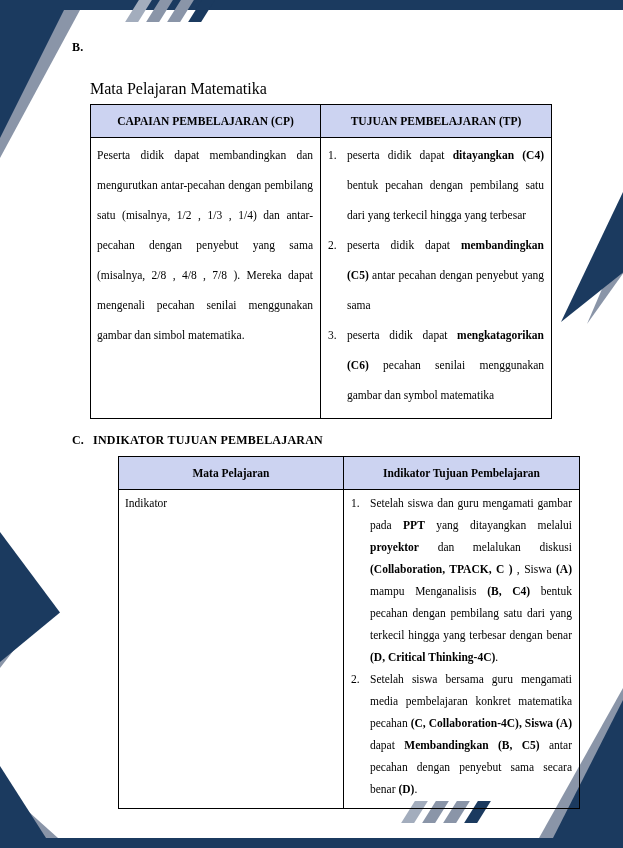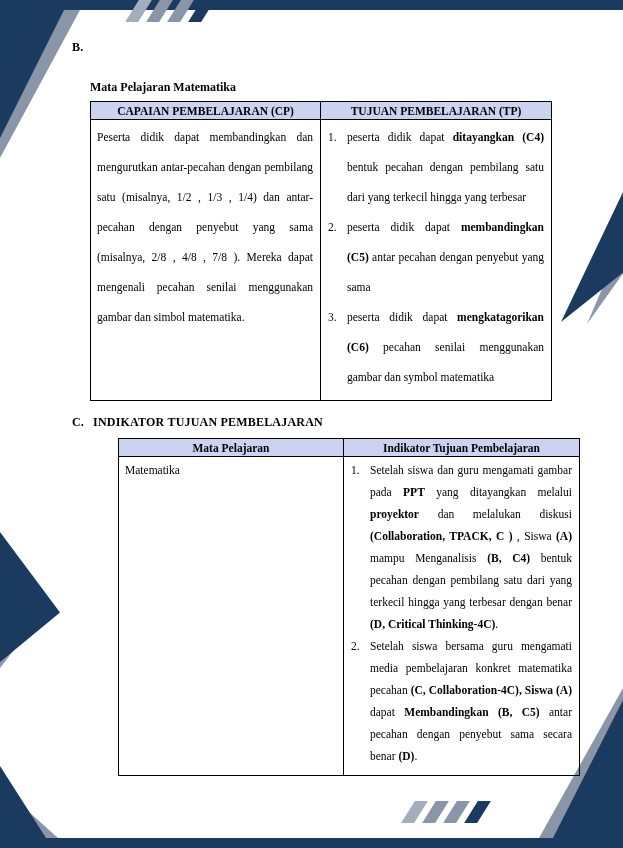--- a/index.html
+++ b/index.html
@@ -36,28 +36,28 @@
 
   .br-accent { right:0; bottom:10px; width:84px; height:150px; clip-path:polygon(100% 0,100% 100%,0 100%); }
   .br-tri    { right:0; bottom:10px; width:70px; height:138px; clip-path:polygon(100% 0,100% 100%,0 100%); }
 
   
   .content { position:absolute; left:72px; top:40px; width:482px; z-index:2; }
 
   .sec-heading { display:flex; gap:9px; font-size:12px; font-weight:bold; letter-spacing:.2px; }
   .sec-c { margin-top:14px; }
 
-  .subtitle { margin:25px 0 6px 18px; font-size:12px; font-weight:bold; }
+  .subtitle { margin:25px 0 6px 18px; font-size:16px; font-weight:normal; }
 
   .doc-table { border-collapse:collapse; table-layout:fixed; margin-left:18px; width:461px; }
   .doc-table th, .doc-table td { border:1px solid #000; }
   .doc-table th {
     background: var(--table-header-bg, #ccd3f1);
     font-size:11.5px; font-weight:bold; text-align:center;
-    height:18px; padding:2px 2px; vertical-align:middle;
+    height:33px; padding:2px 2px; vertical-align:middle;
   }
   .doc-table td { vertical-align:top; font-size:11.5px; padding:2px 7px 8px 6px; }
   .t1 .c1 { width:230px; } .t1 .c2 { width:231px; }
   .t2 .c1 { width:225px; } .t2 .c2 { width:236px; }
   .t2 { margin-top:8px;margin-left:46px; }
 
   .just { text-align:justify; }
   .lh24, .lh24 li { line-height:30px; }
   .lh22, .lh22 li { line-height:22px; }
 
@@ -152,21 +152,21 @@
         </colgroup>
       <thead>
         <tr>
           <th>Mata Pelajaran</th>
           <th>Indikator Tujuan Pembelajaran</th>
         </tr>
       </thead>
       <tbody>
         <tr>
           <td>
-            <div class="subject-cell">Matematika</div>
+            <div class="subject-cell">Indikator</div>
           </td>
           <td>
             <ol class="num-list lh22">
               <li><span>Setelah siswa dan guru mengamati gambar pada </span><span style="font-weight: bold;">PPT</span><span> yang ditayangkan melalui </span><span style="font-weight: bold;">proyektor</span><span> dan melalukan diskusi </span><span style="font-weight: bold;">(Collaboration, TPACK, C )</span><span> , Siswa </span><span style="font-weight: bold;">(A)</span><span> mampu Menganalisis </span><span style="font-weight: bold;">(B, C4)</span><span> bentuk pecahan dengan pembilang satu dari yang terkecil hingga yang terbesar dengan benar </span><span style="font-weight: bold;">(D, Critical Thinking-4C)</span><span>.</span></li>
               <li><span>Setelah siswa bersama guru mengamati media pembelajaran konkret matematika pecahan </span><span style="font-weight: bold;">(C, Collaboration-4C), Siswa (A)</span><span> dapat </span><span style="font-weight: bold;">Membandingkan (B, C5)</span><span> antar pecahan dengan penyebut sama secara benar </span><span style="font-weight: bold;">(D)</span><span>.</span></li>
             </ol>
           </td>
         </tr>
       </tbody>
     </table>

